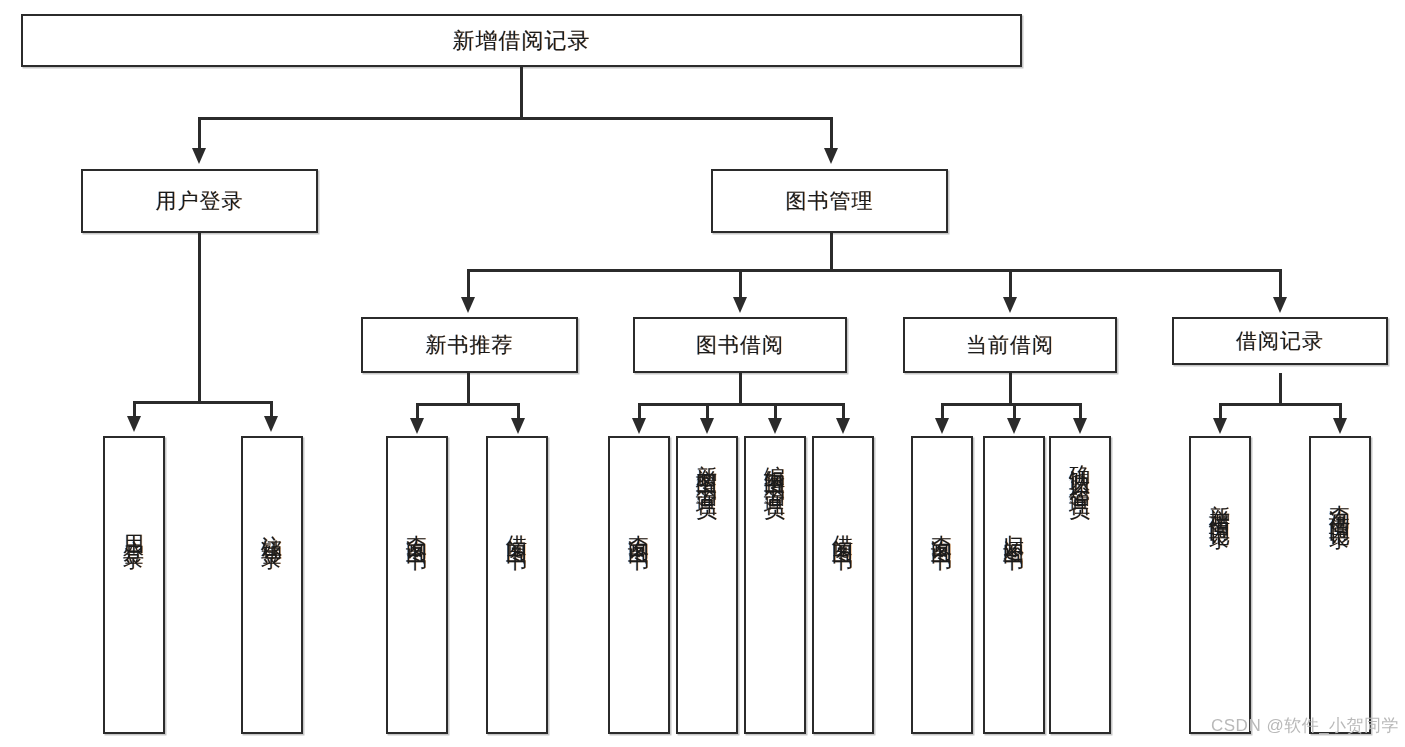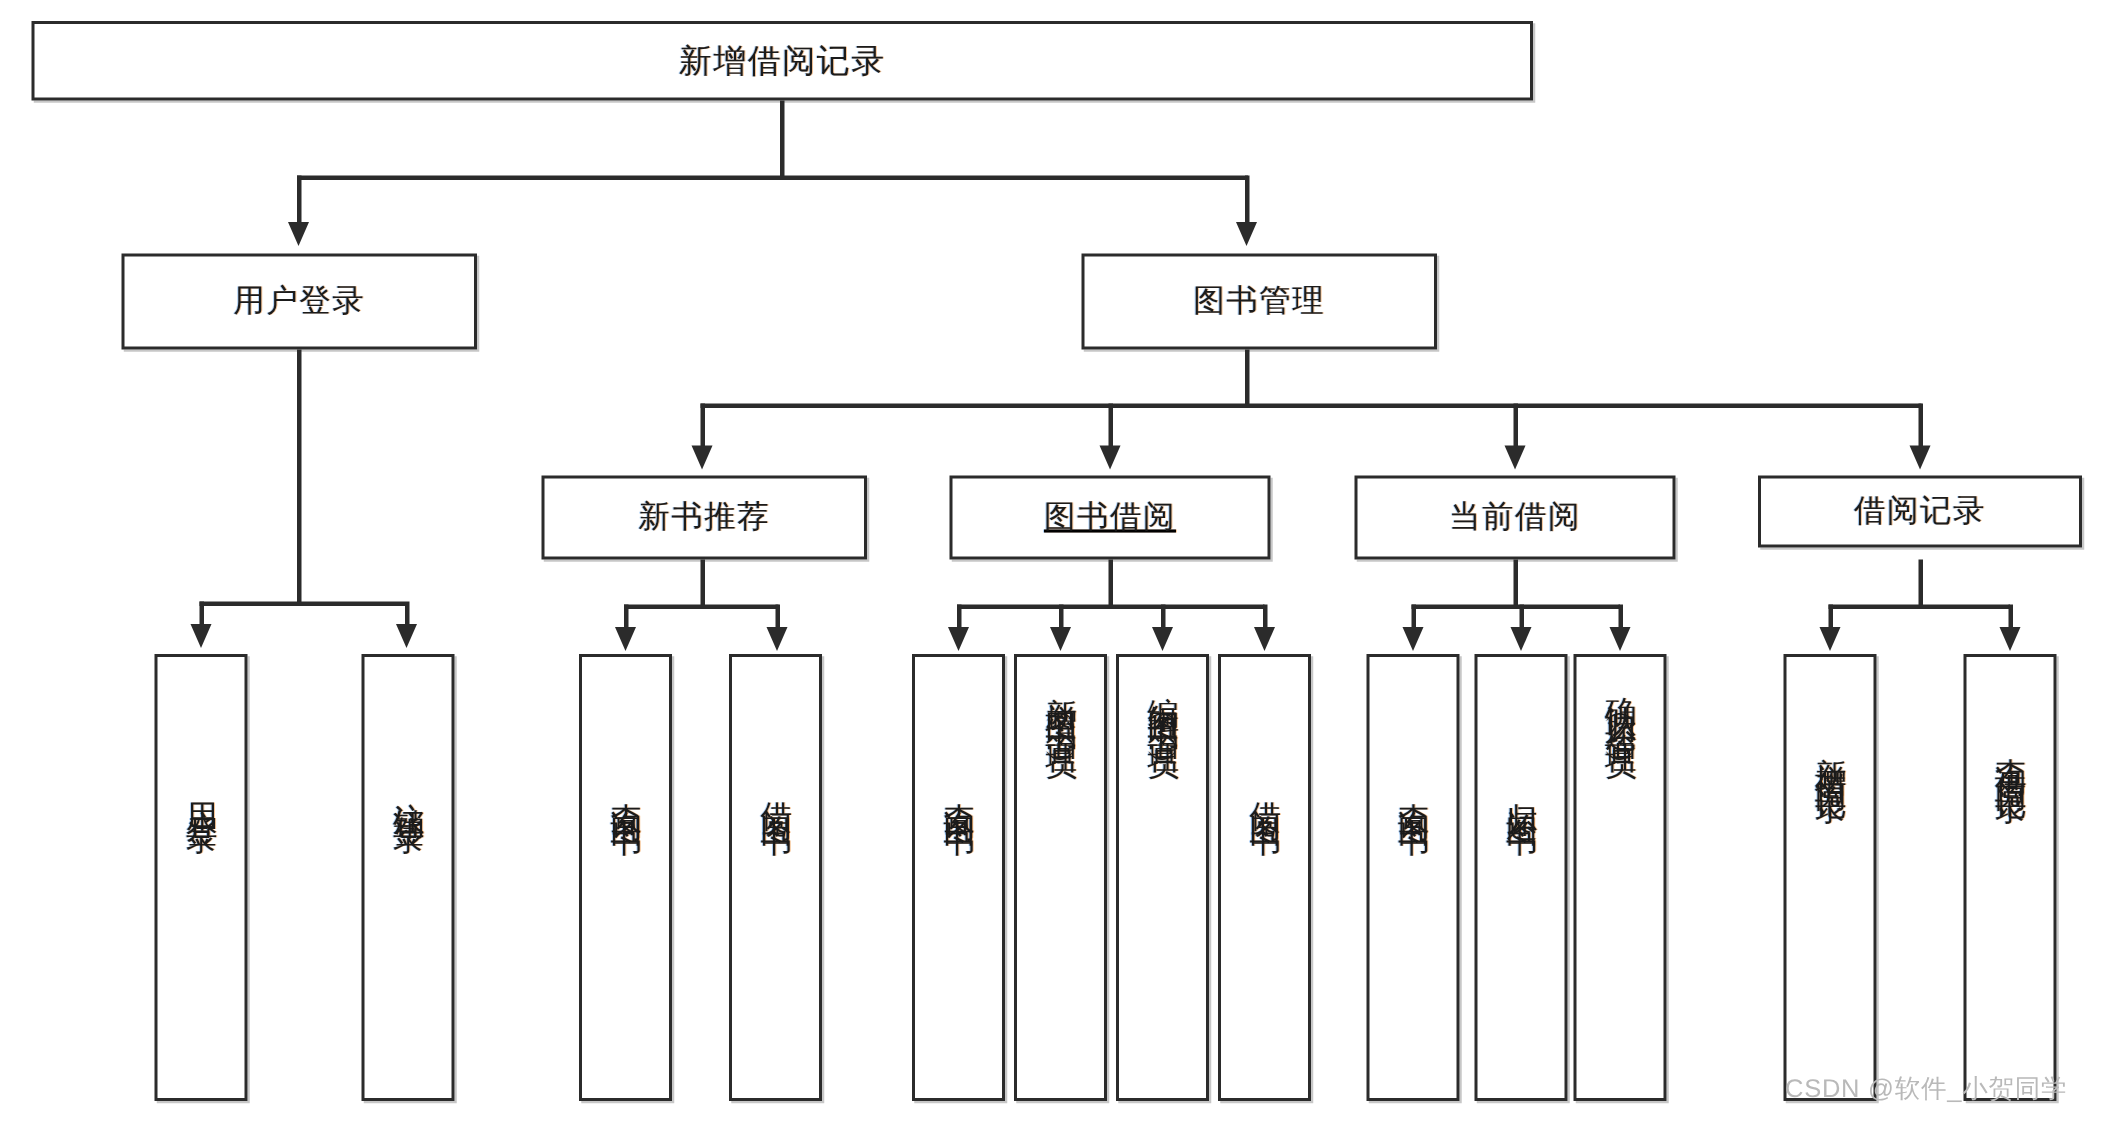--- a/index.html
+++ b/index.html
@@ -78,20 +78,21 @@
   }
 
   
   #watermark {
     position: absolute;
     font-size: 17px;
     color: #b9b9b9;
     white-space: nowrap;
     letter-spacing: 0.5px;
     user-select: none;
+    margin-left: 21px;
   }
 </style>
 </head>
 <body>
 
 <div id="canvas">
 
   <div class="node root" style="left:21px; top:14px; width:1001px; height:53px;">
     <span class="label">新增借阅记录</span>
   </div>
@@ -101,21 +102,21 @@
   <div class="hline" style="left:198px; top:117px; width:634px;"></div>
 
   <div class="vline" style="left:198px; top:117px; height:36px;"></div>
   <div class="arrow" style="left:192px; top:148px;"></div>
   <div class="vline" style="left:830px; top:117px; height:36px;"></div>
   <div class="arrow" style="left:824px; top:148px;"></div>
 
   <div class="node" style="left:81px; top:169px; width:237px; height:64px;">
     <span class="label">用户登录</span>
   </div>
-  <div class="node" style="left:711px; top:169px; width:237px; height:64px;margin-left:10px;">
+  <div class="node" style="left:711px; top:169px; width:237px; height:64px;">
     <span class="label">图书管理</span>
   </div>
 
   <div class="vline" style="left:198px; top:233px; height:170px;"></div>
   <div class="hline" style="left:133px; top:401px; width:137px;"></div>
   <div class="vline" style="left:133px; top:401px; height:19px;"></div>
   <div class="arrow" style="left:127px; top:416px;"></div>
   <div class="vline" style="left:270px; top:401px; height:19px;"></div>
   <div class="arrow" style="left:264px; top:416px;"></div>
 
@@ -126,21 +127,21 @@
   <div class="vline" style="left:739px; top:269px; height:32px;"></div>
   <div class="arrow" style="left:733px; top:297px;"></div>
   <div class="vline" style="left:1009px; top:269px; height:32px;"></div>
   <div class="arrow" style="left:1003px; top:297px;"></div>
   <div class="vline" style="left:1279px; top:269px; height:32px;"></div>
   <div class="arrow" style="left:1273px; top:297px;"></div>
 
   <div class="node" style="left:361px; top:317px; width:217px; height:56px;">
     <span class="label">新书推荐</span>
   </div>
-  <div class="node" style="left:633px; top:317px; width:214px; height:56px;text-decoration:underline;">
+  <div class="node" style="left:633px; top:317px; width:214px; height:56px;">
     <span class="label">图书借阅</span>
   </div>
   <div class="node" style="left:903px; top:317px; width:214px; height:56px;">
     <span class="label">当前借阅</span>
   </div>
   <div class="node" style="left:1172px; top:317px; width:216px; height:48px;">
     <span class="label">借阅记录</span>
   </div>
 
   <div class="vline" style="left:467px; top:373px; height:32px;"></div>

